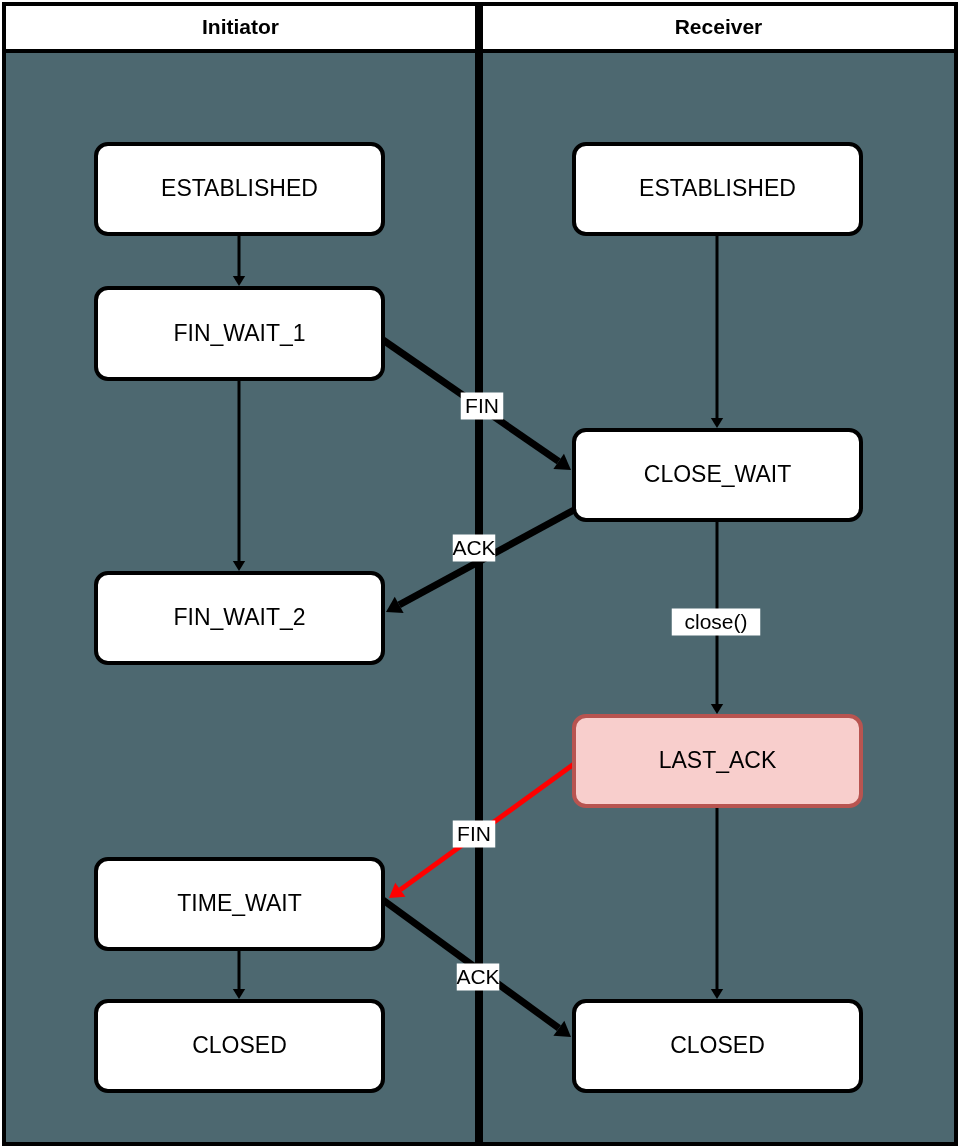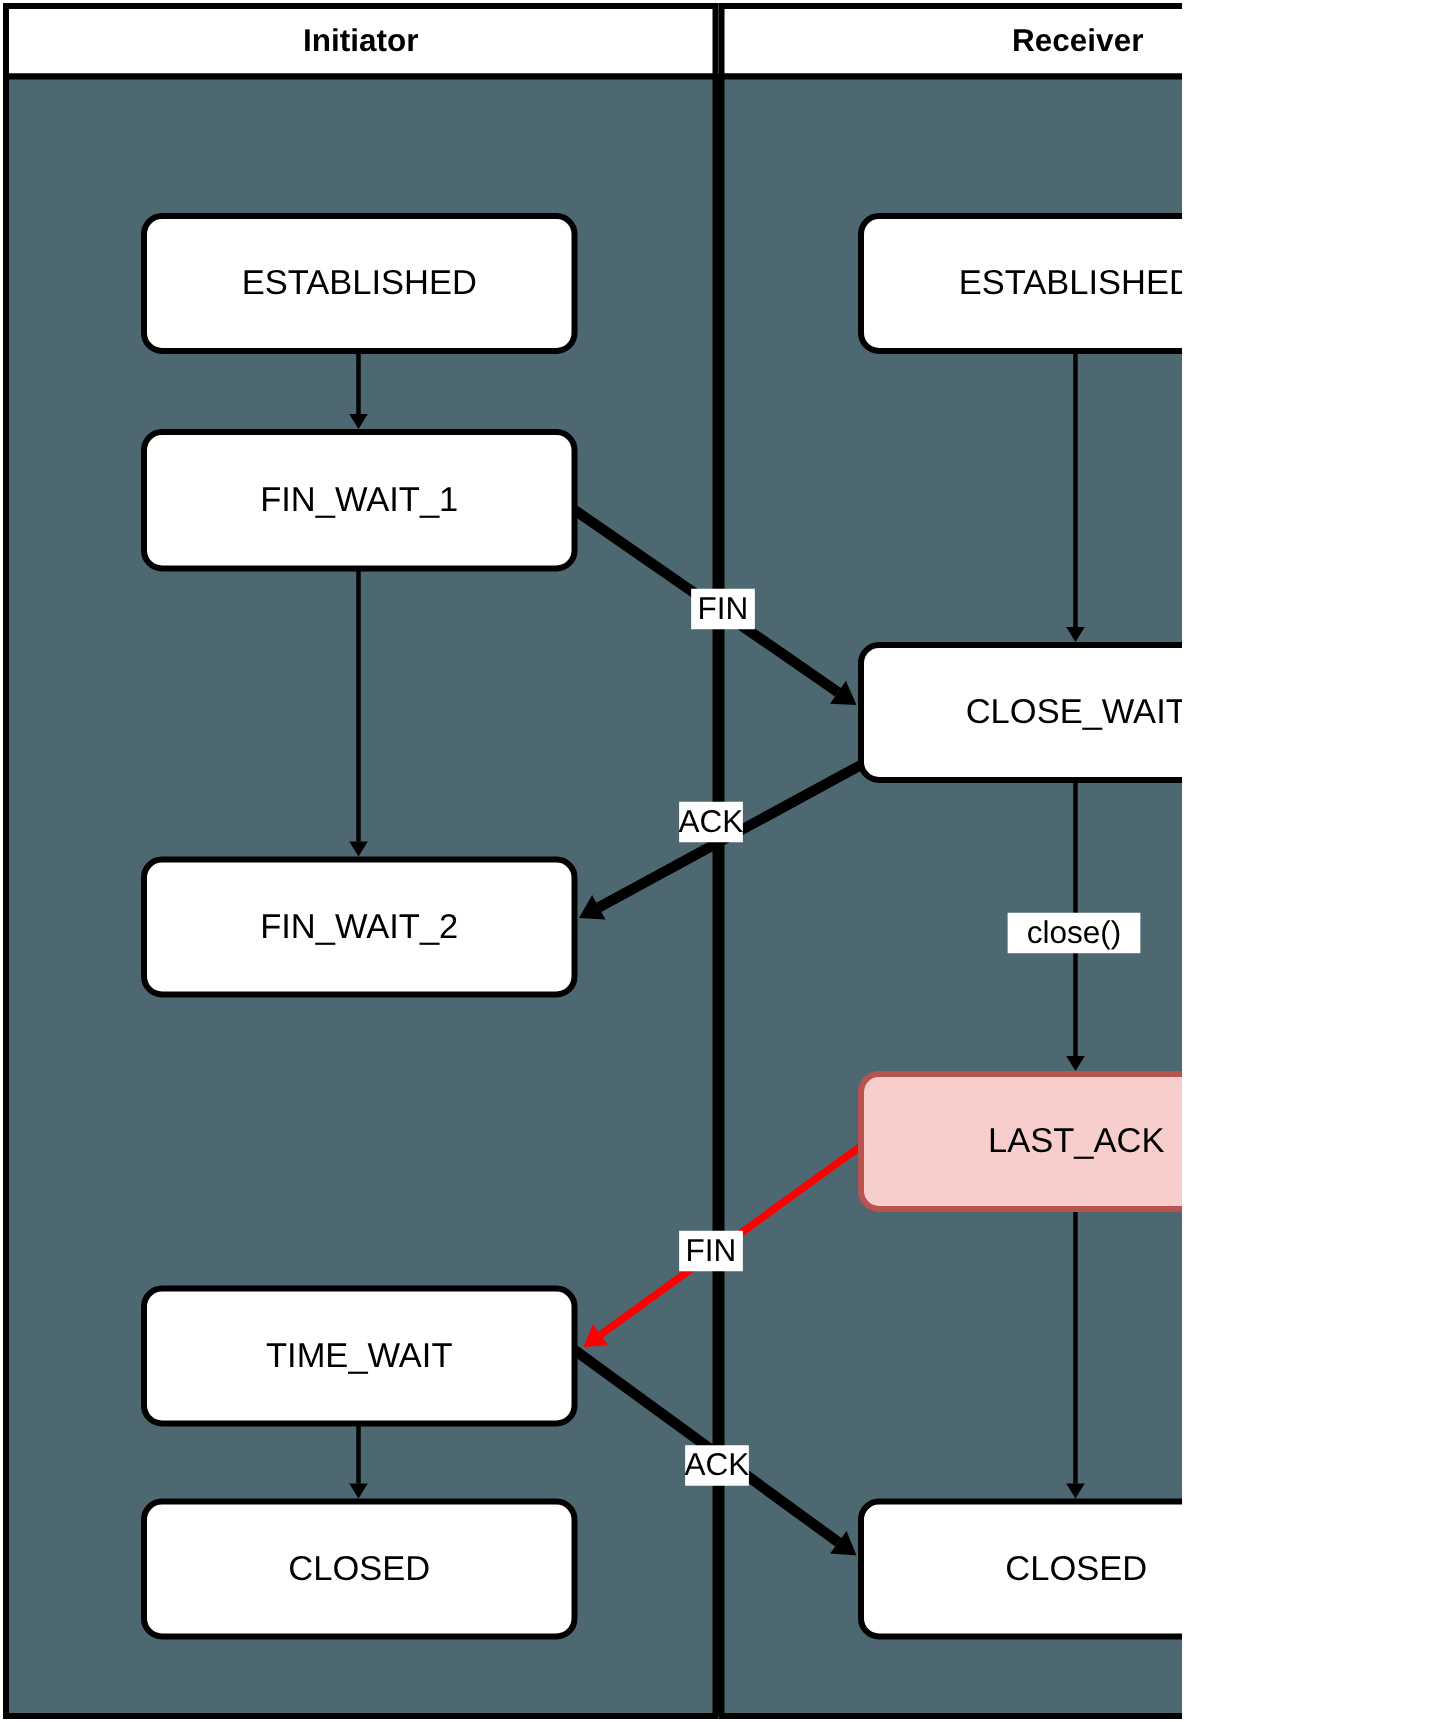--- a/index.html
+++ b/index.html
@@ -5,21 +5,21 @@
   html, body {
     margin: 0;
     padding: 0;
     background: #ffffff;
   }
   body {
     font-family: "Liberation Sans", sans-serif;
   }
   #diagram-root {
     position: relative;
-    width: 788px;
+    width: 960px;
     height: 1148px;
     overflow: hidden;
     background: #ffffff;
   }
   svg.canvas {
     display: block;
     width: 960px;
     height: 1148px;
   }
   .lane-header-text {

